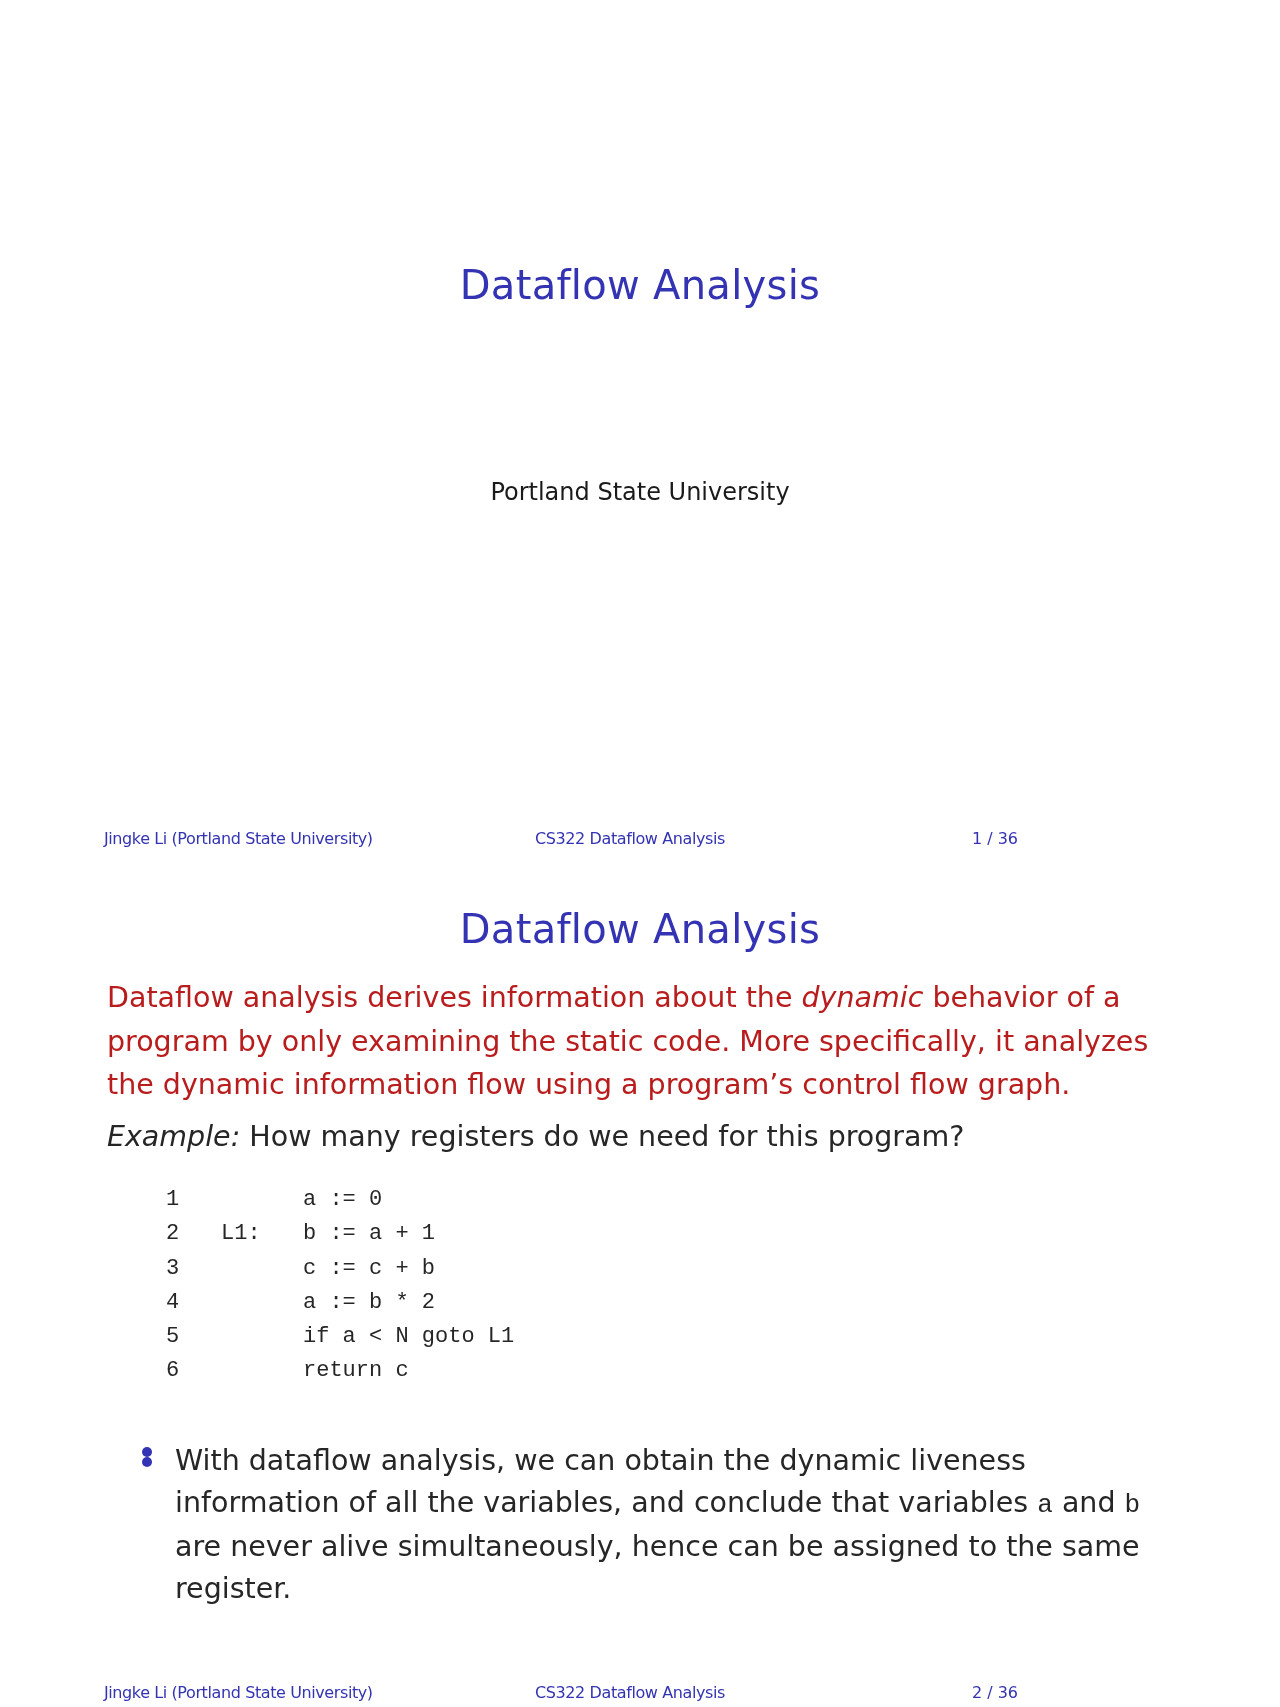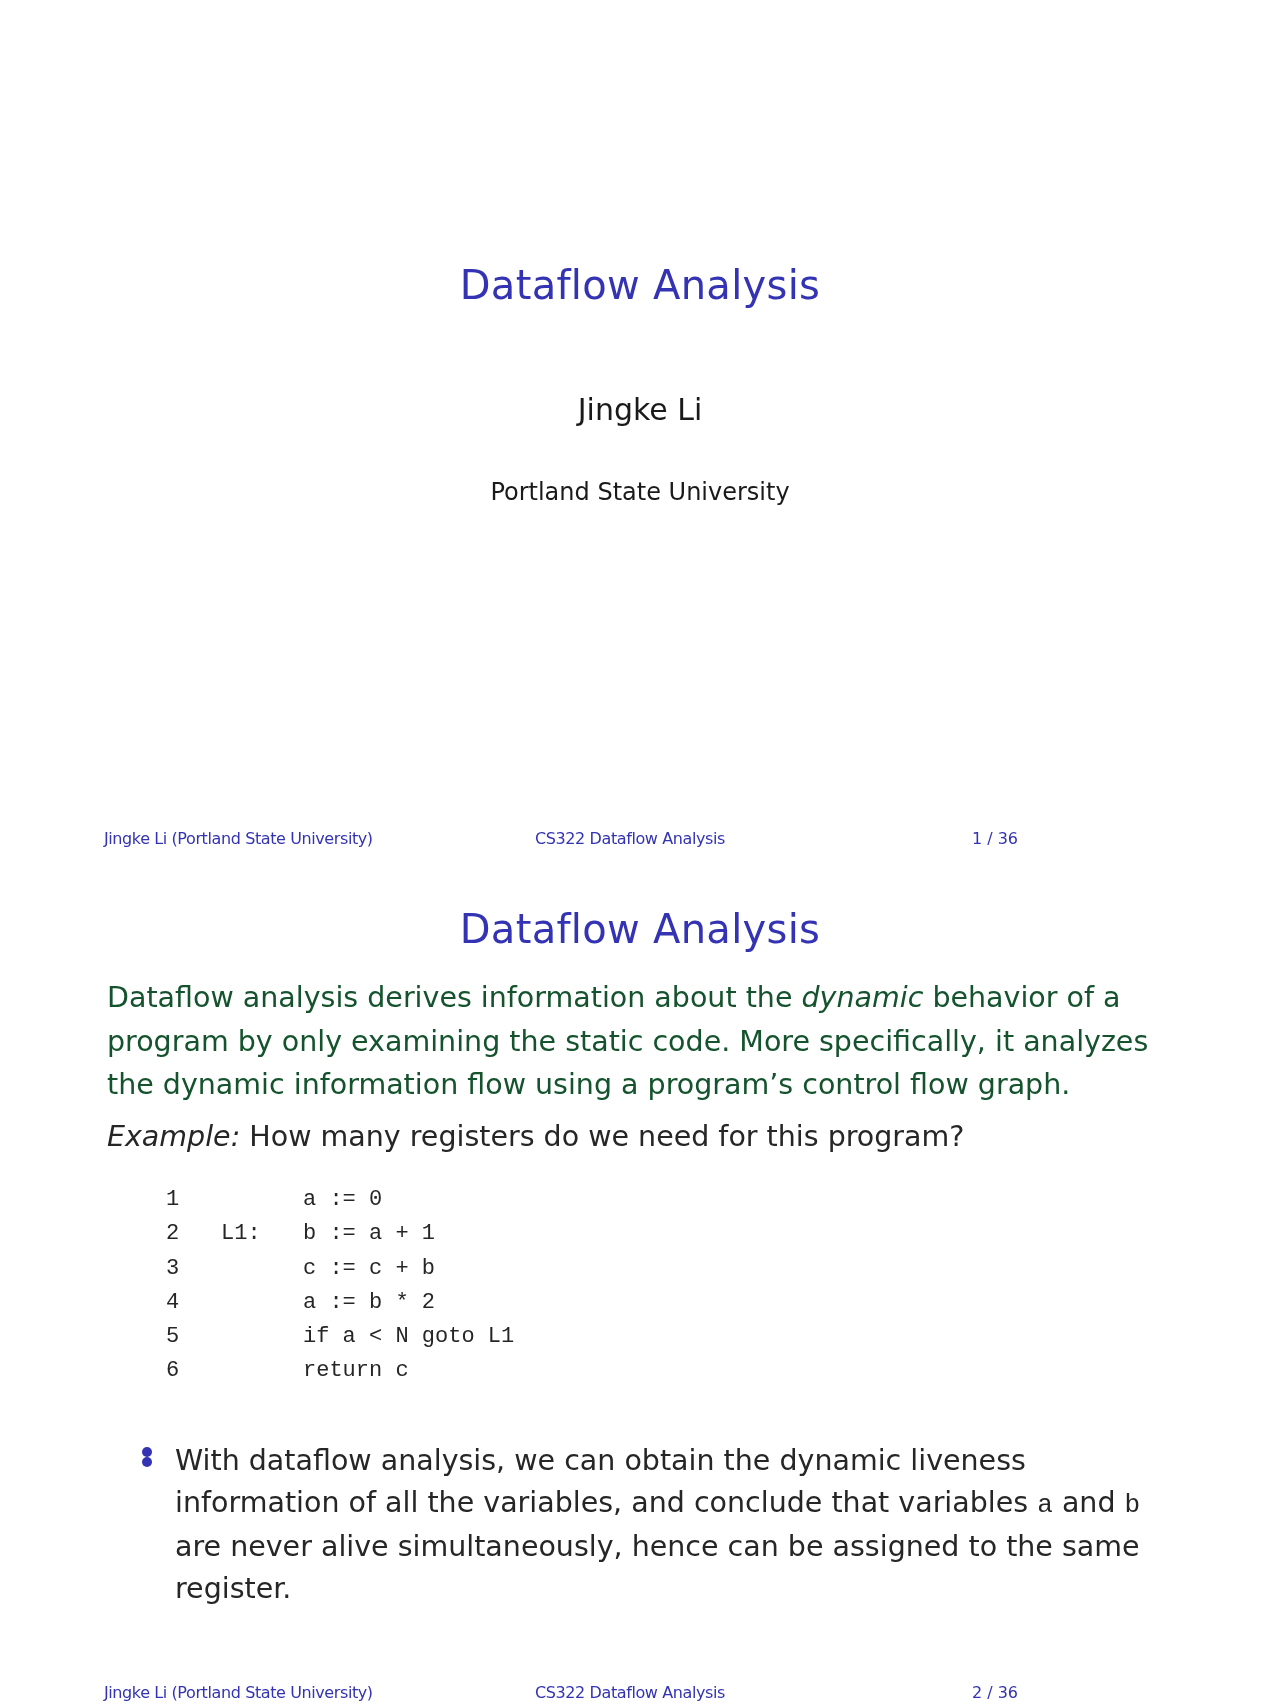--- a/index.html
+++ b/index.html
@@ -22,21 +22,21 @@
   .footer {
     position: absolute; left: 0; width: 1104px; height: 22px;
     font-size: 16px; color: #3333b3;
   }
   .footer .f-left { position: absolute; left: 104px; top: 0; letter-spacing: -0.4px; }
   .footer .f-mid { position: absolute; left: 535px; top: 0; letter-spacing: -0.4px; }
   .footer .f-right { position: absolute; right: 86px; top: 0; }
 
   .para {
     position: absolute; left: 107px; width: 1080px;
-    font-size: 28.5px; line-height: 43.5px; color: #14532d;
+    font-size: 28.5px; line-height: 43.5px; color: #b91c1c;
   }
   .para em { font-style: italic; }
   .example { position: absolute; left: 107px; font-size: 28.5px; color: #262626; text-align: right; }
   .example em { font-style: italic; }
 
   .code {
     position: absolute; left: 166px; top: 327px;
     font-family: "Liberation Mono", "DejaVu Sans Mono", monospace;
     font-size: 22px; color: #262626;
   }
@@ -55,21 +55,20 @@
     position: absolute; left: 0; top: 17px; width: 10px; height: 10px;
     border-radius: 50%; background: #3333b3;
   }
   .tt { font-family: "Liberation Mono", "DejaVu Sans Mono", monospace; font-size: 26px; }
 </style>
 </head>
 <body>
 
 <div class="slide" id="slide1">
   <div class="title" style="top:262px;">Dataflow Analysis</div>
-  <div class="author" style="top:392px;">Jingke Li</div>
   <div class="affil" style="top:478px;">Portland State University</div>
   <div class="footer" style="top:829px;">
     <span class="f-left">Jingke Li  (Portland State University)</span>
     <span class="f-mid">CS322 Dataflow Analysis</span>
     <span class="f-right">1 / 36</span>
   </div>
 </div>
 
 <div class="slide" id="slide2">
   <div class="title" style="top:46px;">Dataflow Analysis</div>

